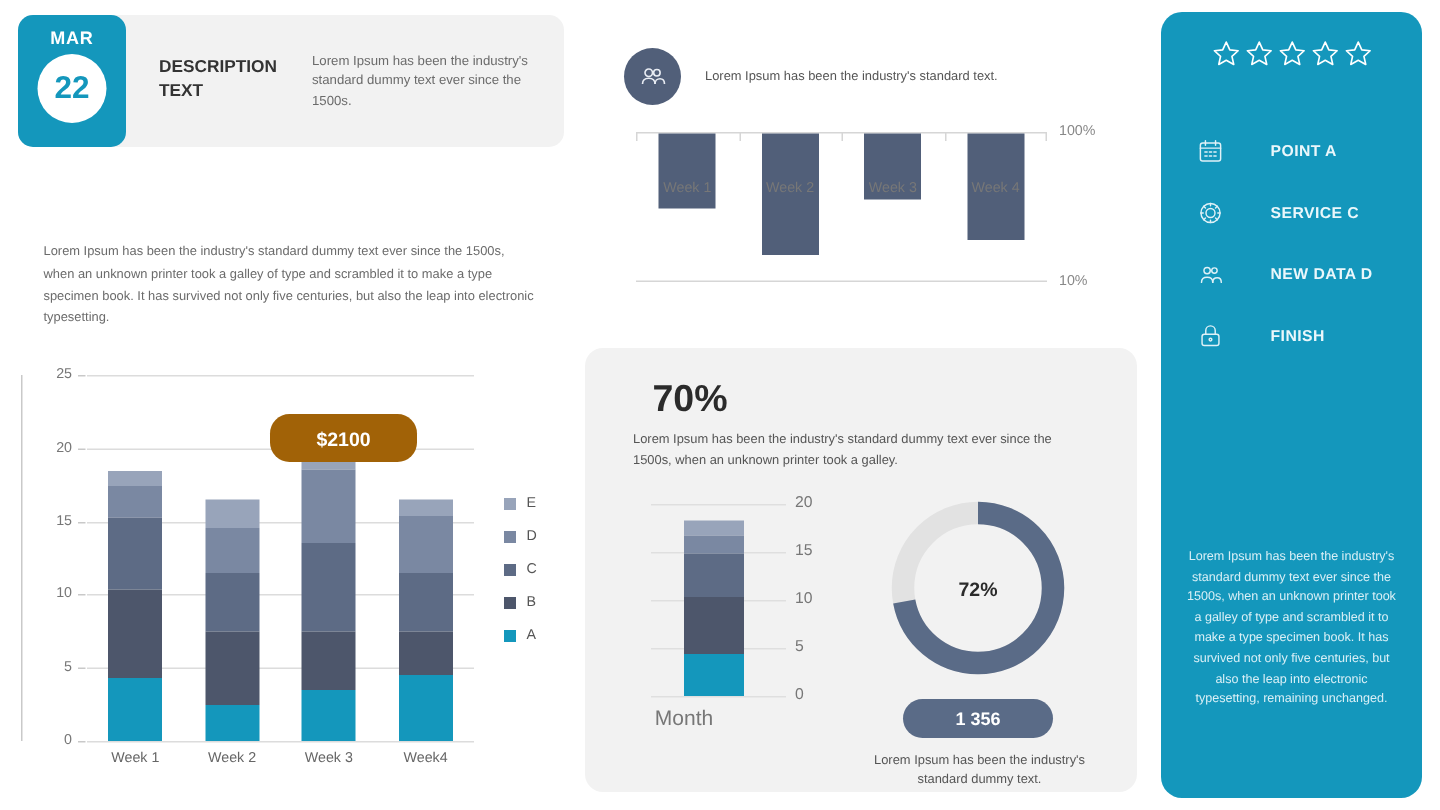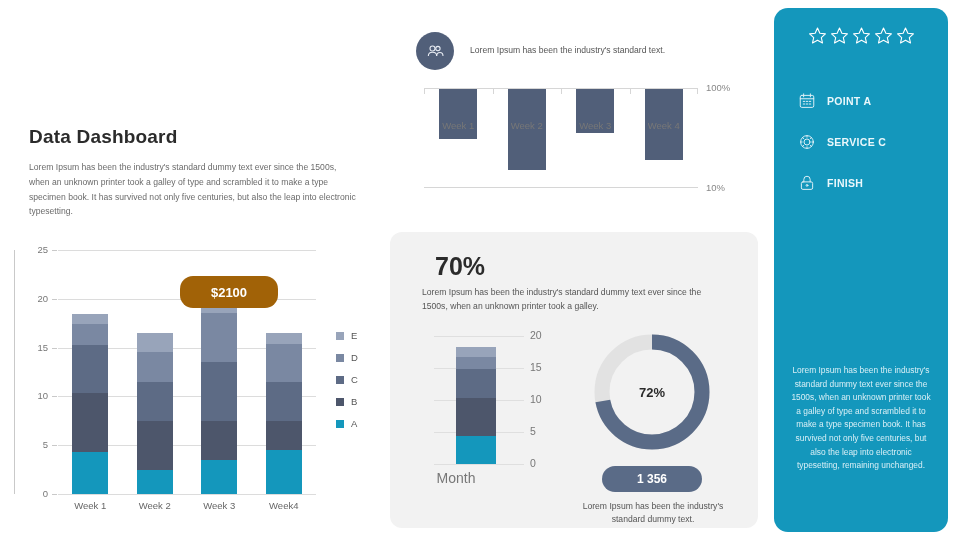--- a/index.html
+++ b/index.html
@@ -170,34 +170,43 @@
   .nav-item {
     position:relative; height:41px; margin-bottom:0;
     display:flex; align-items:center; padding-left:24px;
   }
   .nav-item.active {
     background:#ffffff; border-radius:21px;
     margin:0 8px; padding-left:16px;
     box-shadow:0 1px 4px rgba(0,0,0,.18);
   }
   .nav-ic { width:18px; height:18px; margin-right:11px; flex:none; }
-  .nav-lb { font-size:10.5px; font-weight:bold; color:#eaf7fb; letter-spacing:.3px; }
+  .nav-lb { font-size:10.5px; font-weight:bold; color:#eaf7fb; letter-spacing:.3px;margin-left:20px; }
   .nav-item.active .nav-lb { color:#222; }
   .side-para {
     position:absolute; left:16px; top:356px; width:142px; text-align:center;
     font-size:8.4px; color:#d8eff6; line-height:1.62;
   }
 </style>
 </head>
 <body>
 
 <div class="root">
 
-
-  <div class="page-title">Data Dashboard</div>
+  <div class="header-card">
+    <div class="date-badge">
+      <div class="date-month">MAR</div>
+      <div class="date-day-circle">
+        <span class="date-day">22</span>
+      </div>
+    </div>
+    <div class="header-title">DESCRIPTION TEXT</div>
+    <div class="header-text">Lorem Ipsum has been the industry's standard dummy text ever since the 1500s.</div>
+  </div>
+
   <div class="page-para">Lorem Ipsum has been the industry's standard dummy text ever since the 1500s, when an unknown printer took a galley of type and scrambled it to make a type specimen book. It has survived not only five centuries, but also the leap into electronic typesetting.</div>
 
   <div class="stack-chart">
     <div class="sc-plot" id="sc-plot">
         <div class="sc-gridline" style="top: 244px;"></div>
         <div class="sc-gridline" style="top: 195.2px;"></div>
         <div class="sc-gridline" style="top: 146.4px;"></div>
         <div class="sc-gridline" style="top: 97.6px;"></div>
         <div class="sc-gridline" style="top: 48.8px;"></div>
         <div class="sc-gridline" style="top: 0px;"></div>
@@ -369,20 +378,29 @@
         <div class="nav-item">
           <span class="nav-ic"><svg width="18" height="18" viewBox="0 0 24 24" fill="none" stroke="#dff1f7" stroke-width="1.3" stroke-linecap="round" stroke-linejoin="round">
               <circle cx="12" cy="12" r="8.5"></circle>
               <circle cx="12" cy="12" r="4"></circle>
               <path d="M12 3.5v2M12 18.5v2M3.5 12h2M18.5 12h2M6 6l1.5 1.5M16.5 16.5L18 18M18 6l-1.5 1.5M7.5 16.5L6 18"></path>
             </svg></span>
           <span class="nav-lb">SERVICE C</span>
         </div>
         <div class="nav-item">
           <span class="nav-ic"><svg width="18" height="18" viewBox="0 0 24 24" fill="none" stroke="#dff1f7" stroke-width="1.3" stroke-linecap="round" stroke-linejoin="round">
+              <circle cx="9" cy="8.5" r="2.8"></circle>
+              <circle cx="15.5" cy="8.5" r="2.4"></circle>
+              <path d="M4 19c0-3 2.2-4.6 5-4.6s5 1.6 5 4.6"></path>
+              <path d="M14 19c0-2.6 1.8-4.2 4-4.2s3.6 1.4 3.6 4.2"></path>
+            </svg></span>
+          <span class="nav-lb">NEW DATA  D</span>
+        </div>
+        <div class="nav-item">
+          <span class="nav-ic"><svg width="18" height="18" viewBox="0 0 24 24" fill="none" stroke="#dff1f7" stroke-width="1.3" stroke-linecap="round" stroke-linejoin="round">
               <rect x="4.5" y="10.5" width="15" height="10" rx="2"></rect>
               <path d="M7.8 10.5V7.2a4.2 4.2 0 0 1 8.4 0v3.3"></path>
               <circle cx="12" cy="15.2" r="1.2"></circle>
             </svg></span>
           <span class="nav-lb">FINISH</span>
         </div>
       </div>
     <div class="side-para">Lorem Ipsum has been the industry's standard dummy text ever since the 1500s, when an unknown printer took a galley of type and scrambled it to make a type specimen book. It has survived not only five centuries, but also the leap into electronic typesetting, remaining unchanged.</div>
   </div>
 

